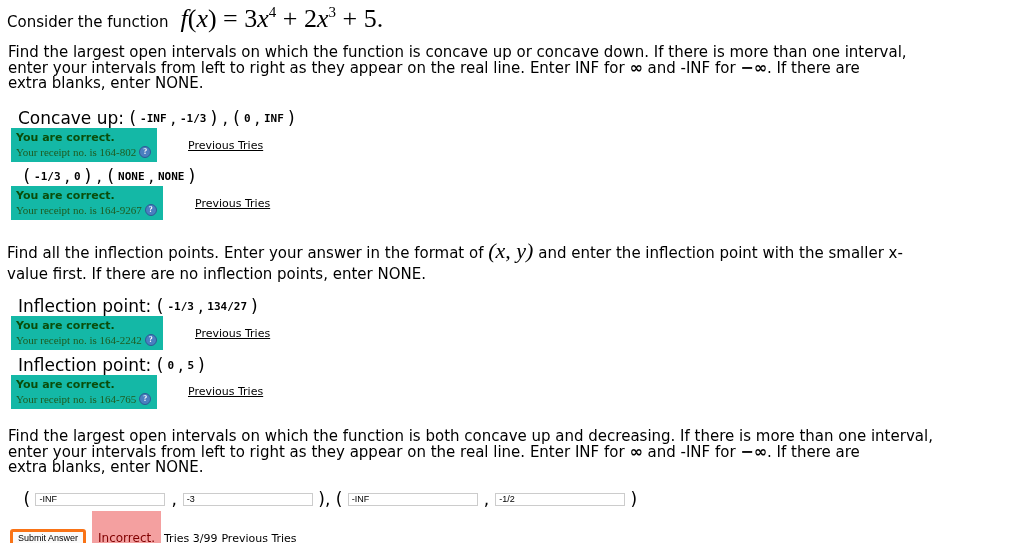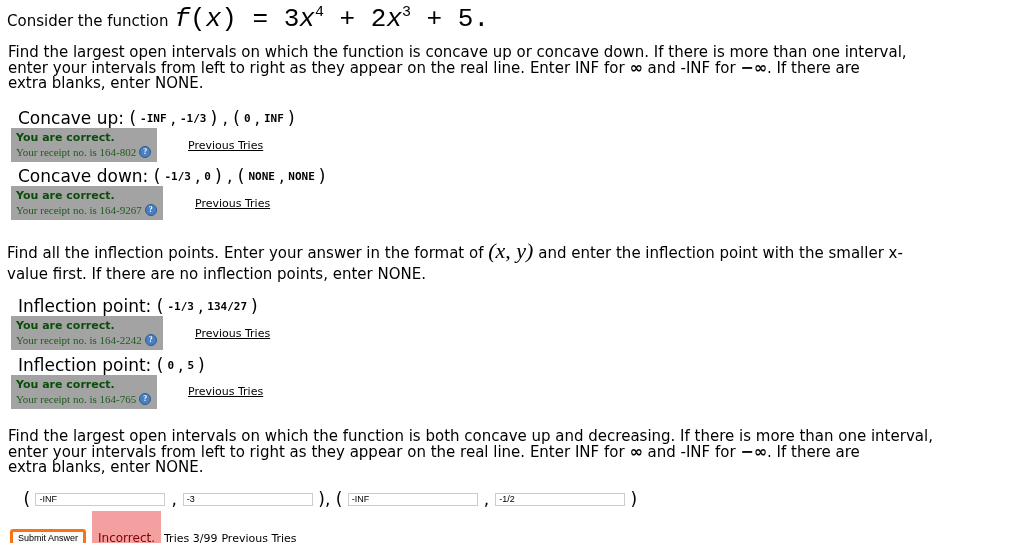--- a/index.html
+++ b/index.html
@@ -1,26 +1,26 @@
 <!DOCTYPE html>
 <html><head>
 <meta charset="utf-8">
 <style>
   html,body{margin:0;padding:0;background:#fff;}
   body{width:1024px;height:543px;overflow:hidden;font-family:"DejaVu Sans","Liberation Sans",sans-serif;color:#000;position:relative;}
   .abs{position:absolute;}
   .intro{left:7px;top:4px;font-size:15px;display:flex;align-items:baseline;white-space:nowrap;}
-  .math{font-family:Liberation Mono, monospace;font-size:26px;margin-left:6px;}
+  .math{font-family:Liberation Serif, serif;font-size:26px;margin-left:12px;}
   .math i{font-style:italic;}
   .para{left:8px;font-size:15px;line-height:15px;width:1010px;white-space:nowrap;}
   .para2{left:7px;font-size:15px;line-height:21px;width:1010px;}
   .inf{font-family:"DejaVu Sans",sans-serif;font-weight:bold;font-size:16px;}
   .qline{left:18px;font-size:17px;white-space:nowrap;display:flex;align-items:center;}
   .ans{font-family:"DejaVu Sans Mono","Liberation Mono",monospace;font-weight:bold;font-size:11px;margin:0 4px;}
-  .feedback{left:11px;background:#a3a3a3;padding:3px 6px 3px 5px;font-size:11px;line-height:14px;}
+  .feedback{left:11px;background:#14b8a6;padding:3px 6px 3px 5px;font-size:11px;line-height:14px;}
   .feedback .ok{color:#0a4d0a;font-weight:bold;}
   .feedback .rc{color:#1f5a1f;display:flex;align-items:center;font-family:Liberation Serif, serif;}
   .help{display:inline-block;width:10px;height:10px;border-radius:50%;background:#4a7fc0;border:1px solid #2d5b94;color:#fff;font-size:8px;line-height:10px;text-align:center;font-weight:bold;margin-left:3px;}
   .prev{font-size:11px;color:#000;text-decoration:underline;cursor:pointer;}
   .inbox{height:13px;border:1px solid #ccc;font-size:9px;font-family:"Liberation Sans",sans-serif;padding:0 3px;box-sizing:border-box;background:#fff;}
   .btn{font-size:9px;font-family:"Liberation Sans",sans-serif;border:3px solid #f97316;border-radius:3px;background:#fafafa;padding:1px 5px;}
   .incorrect{background:#f4a0a0;color:#800000;font-size:12px;padding:20px 6px;}
 </style>
 </head>
 <body>
@@ -48,21 +48,21 @@
 <div class="abs feedback" style="top:128px;">
   <div class="ok">You are correct.</div>
   <div class="rc">
       <span>Your receipt no. is 164-802</span>
       <span class="help">?</span>
     </div>
 </div>
 <div class="abs prev" style="left:188px;top:139px;">Previous Tries</div>
 
 <div class="abs qline" style="top:166px;">
-  <span>Concave down:</span>&nbsp;(
+  &nbsp;(
   <span class="ans">-1/3</span>,
   <span class="ans">0</span>)&nbsp;,&nbsp;(
   <span class="ans">NONE</span>,
   <span class="ans">NONE</span>)
 </div>
 <div class="abs feedback" style="top:186px;">
   <div class="ok">You are correct.</div>
   <div class="rc">
       <span>Your receipt no. is 164-9267</span>
       <span class="help">?</span>

